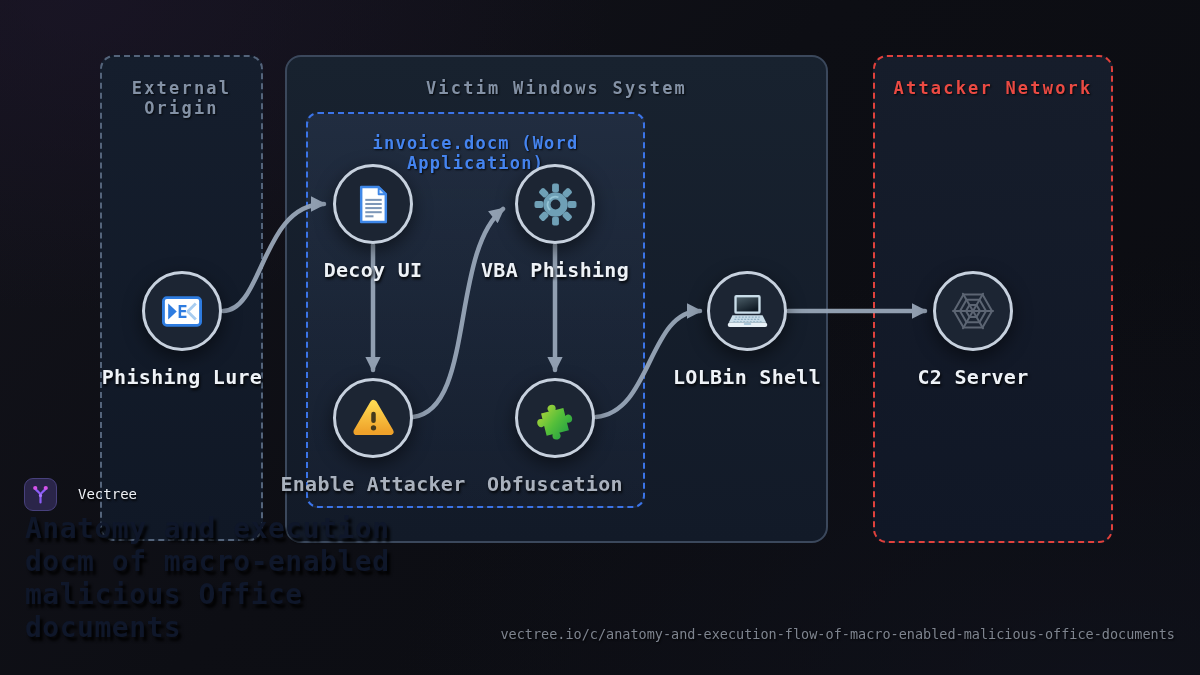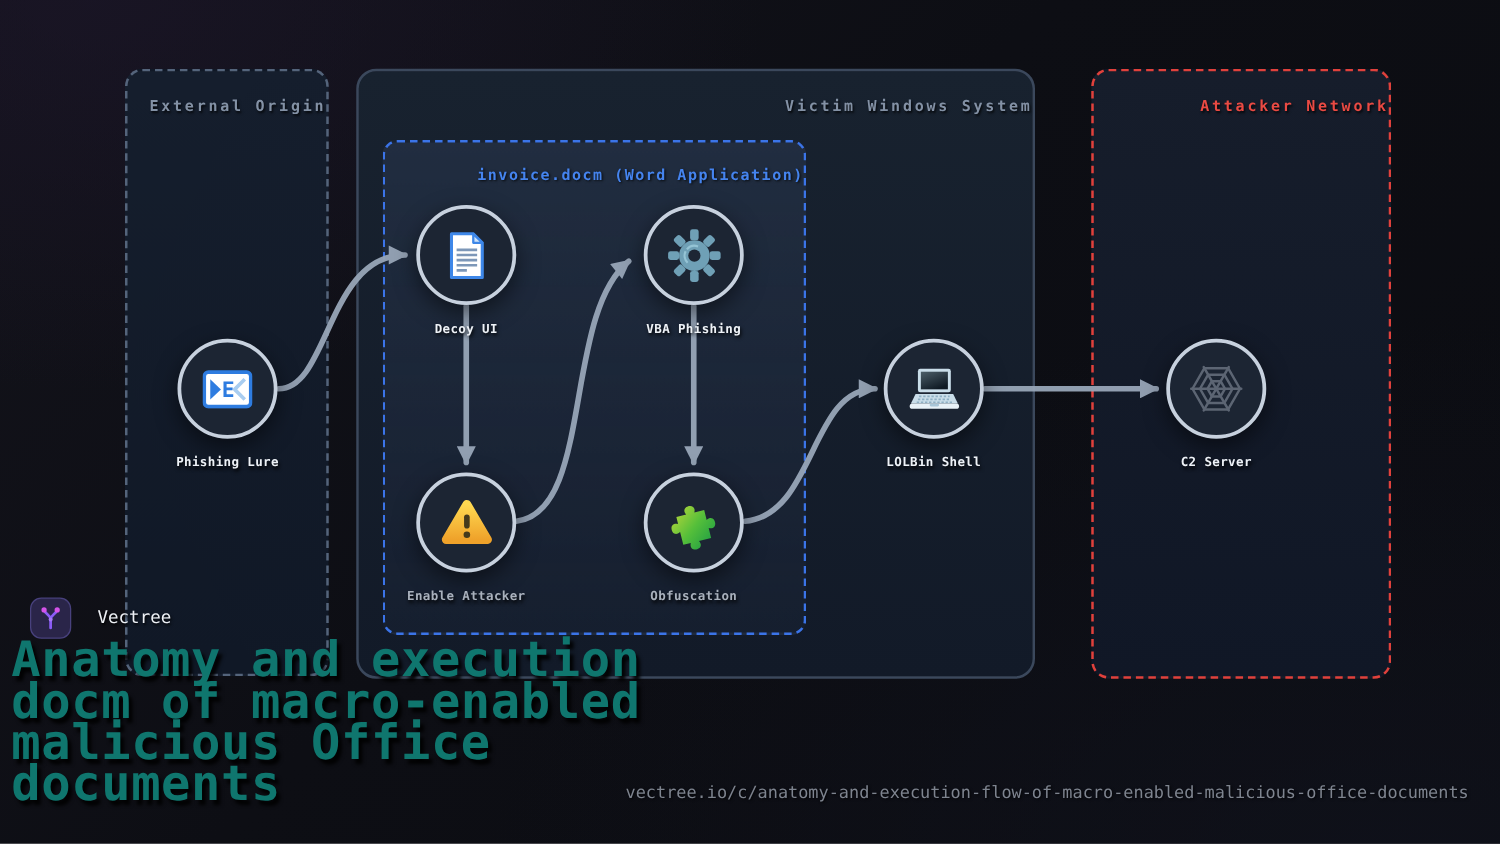--- a/index.html
+++ b/index.html
@@ -7,53 +7,53 @@
     width:1200px;height:675px;overflow:hidden;position:relative;
     font-family:"DejaVu Sans Mono","Liberation Mono",monospace;
     background:
       radial-gradient(900px 520px at 6% 0%, rgba(30,22,44,.55) 0%, rgba(30,22,44,0) 60%),
       radial-gradient(1100px 700px at 92% 105%, rgba(16,18,28,.8) 0%, rgba(16,18,28,0) 65%),
       linear-gradient(135deg,#13131b 0%,#0d0e14 45%,#0b0c11 100%);
   }
   .stage{position:absolute;inset:0;}
   
   .box{position:absolute;box-sizing:border-box;border-radius:14px;z-index:1;}
-  .box-title{margin-top:21px;text-align:right;font-weight:bold;font-size:12px;
+  .box-title{margin-top:21px;text-align:center;font-weight:bold;font-size:17px;
              letter-spacing:2.2px;color:#8391a5;text-shadow:1px 1px 2px rgba(0,0,0,.8);}
   .box-external{left:100px;top:55px;width:163px;height:486px;border:2px dashed #54647b;
     background:linear-gradient(180deg,#151e2d 0%,#101826 100%);}
   .box-victim{left:285px;top:55px;width:543px;height:488px;border:2px solid #3b485c;border-radius:16px;
     background:linear-gradient(180deg,#18222f 0%,#121a28 100%);}
   .box-invoice{left:306px;top:112px;width:339px;height:396px;border:2px dashed #3b74e8;border-radius:12px;
     background:linear-gradient(180deg,rgba(43,57,82,.5) 0%,rgba(29,40,60,.35) 100%);}
   .box-invoice .box-title{margin-top:19px;color:#4584ef;letter-spacing:1.2px;}
   .box-attacker{left:873px;top:55px;width:240px;height:488px;border:2px dashed #e0413c;
     background:linear-gradient(180deg,#161d2b 0%,#101726 100%);}
   .box-attacker .box-title{color:#ea4a43;}
   
   svg.edges{position:absolute;left:0;top:0;z-index:2;}
   
   .node{position:absolute;z-index:3;}
   .circle{position:absolute;left:-40px;top:-40px;width:80px;height:80px;border-radius:50%;
     border:3px solid #c7d1de;background:#1c2533;box-sizing:border-box;
     display:flex;align-items:center;justify-content:center;
     box-shadow:0 6px 18px rgba(0,0,0,.5);}
   .nlabel{position:absolute;left:0;top:54px;transform:translateX(-50%);white-space:nowrap;
-    font-weight:bold;font-size:10px;color:#eef2f7;letter-spacing:.3px;
+    font-weight:bold;font-size:20px;color:#eef2f7;letter-spacing:.3px;
     text-shadow:1px 2px 3px rgba(0,0,0,.9);}
   .nlabel.muted{color:#a9b1bd;}
   
   .footer{position:absolute;inset:0;z-index:4;pointer-events:none;}
   .logo{position:absolute;left:24px;top:478px;width:33px;height:33px;border-radius:9px;
     background:#2a2549;border:1.5px solid #48417d;box-sizing:border-box;
     display:flex;align-items:center;justify-content:center;}
   .brand{position:absolute;left:78px;top:486px;font-weight:normal;font-size:14px;color:#eef1f6;
     text-shadow:1px 2px 2px rgba(0,0,0,.85);}
-  .title{position:absolute;left:9px;top:512px;font-weight:bold;font-size:39px;line-height:33px;
-    color:#0f766e;letter-spacing:.5px;text-shadow:3px 4px 3px rgba(0,0,0,.9);}
+  .title{position:absolute;left:25px;top:512px;font-weight:bold;font-size:28px;line-height:33px;
+    color:#0f172a;letter-spacing:.5px;text-shadow:3px 4px 3px rgba(0,0,0,.9);}
   .url{position:absolute;right:25px;top:626px;font-size:13.5px;color:#7e848f;
     text-shadow:1px 1px 2px rgba(0,0,0,.8);}
 </style>
 </head>
 <body>
 
 <div class="stage">
 
   <div class="box box-external">
     <div class="box-title">External Origin</div>

